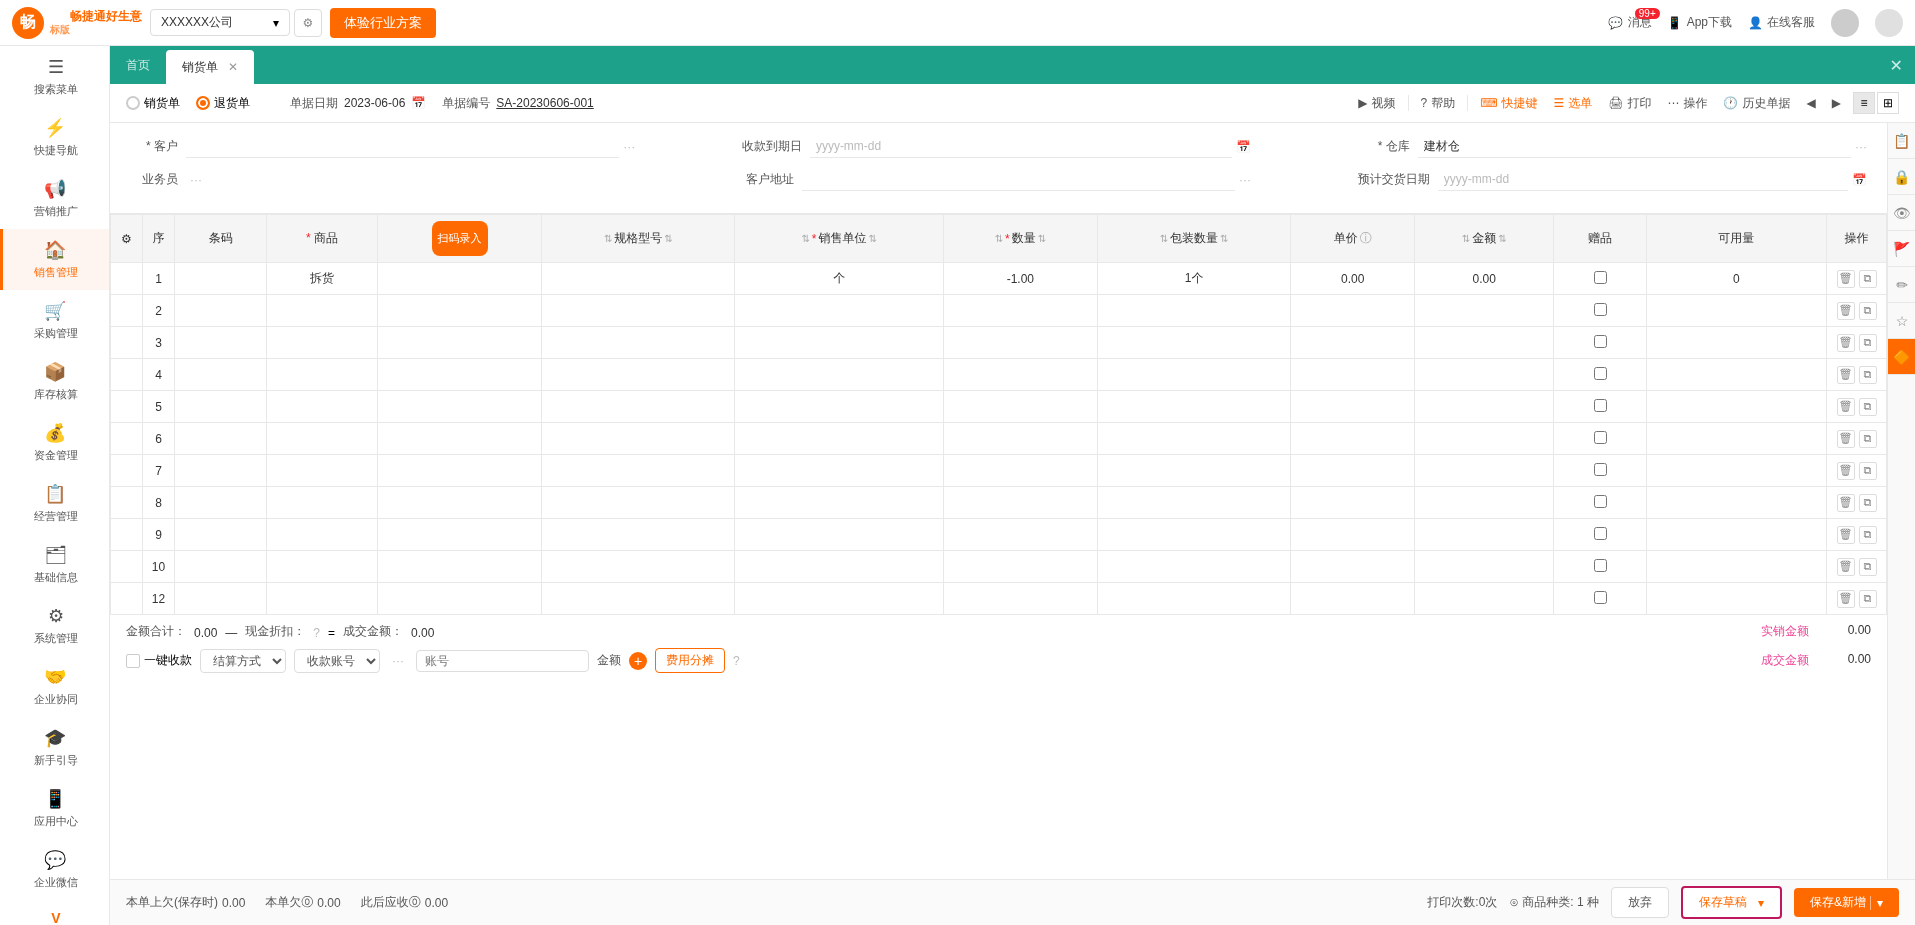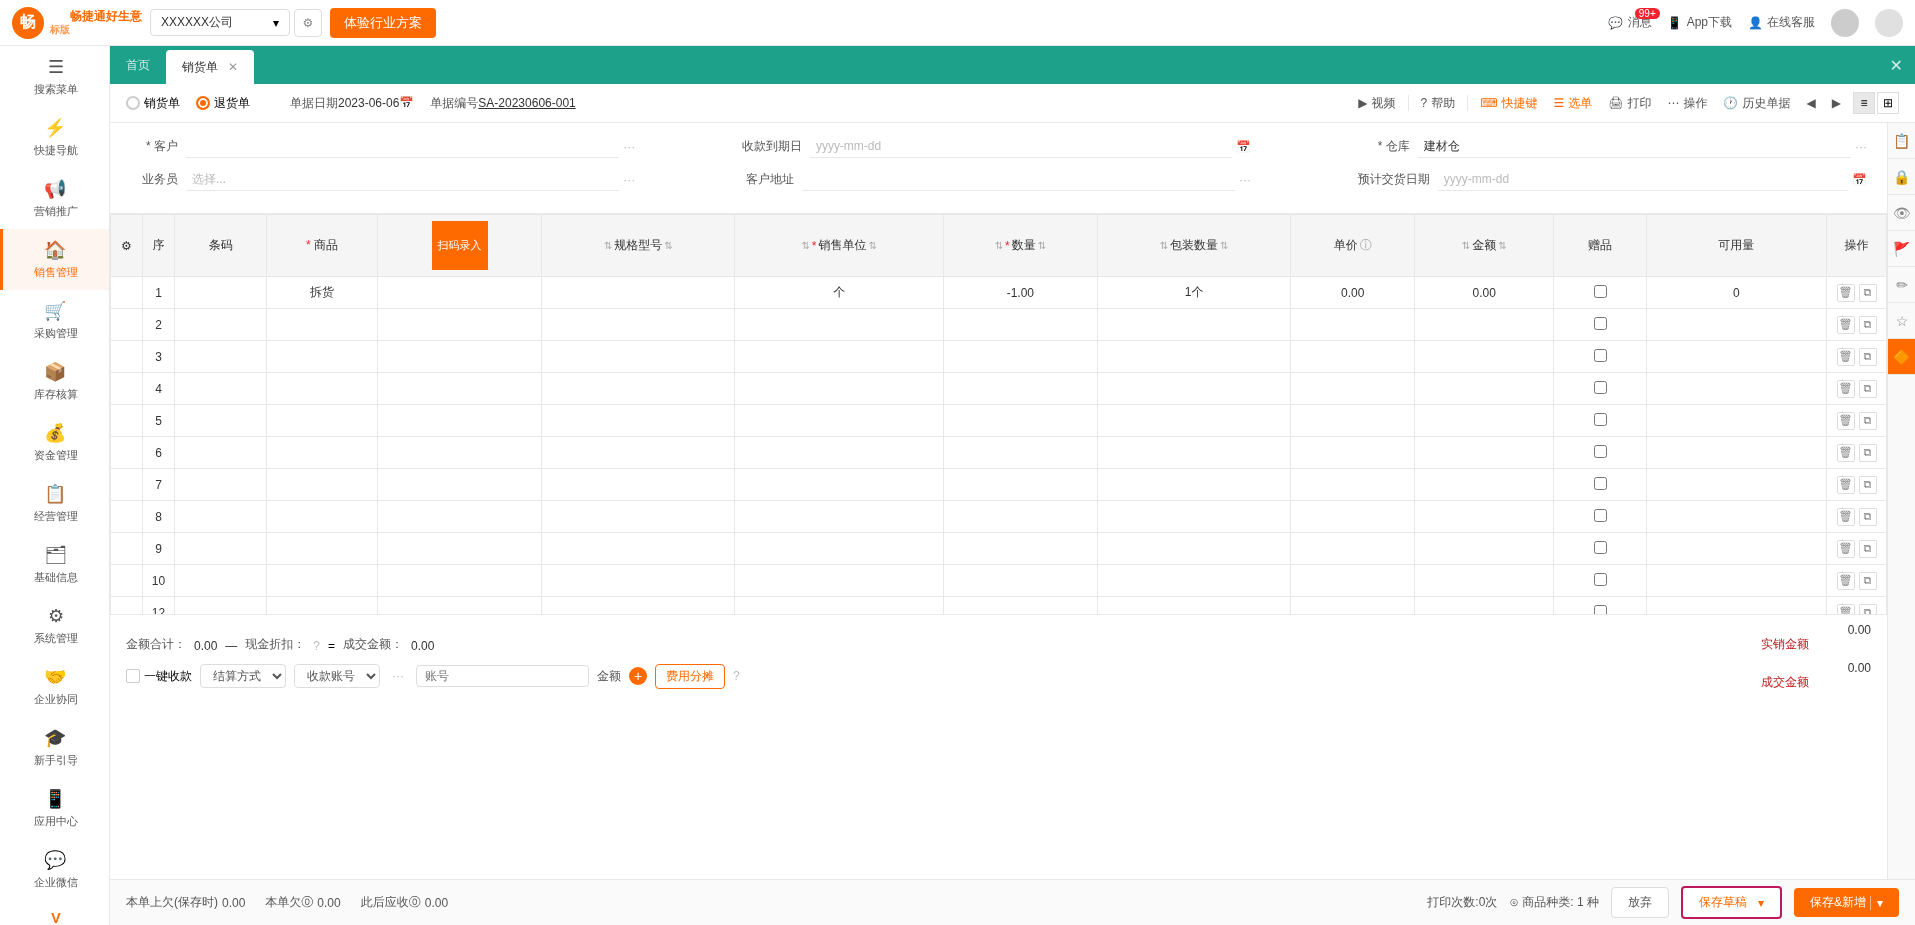--- a/index.html
+++ b/index.html
@@ -40,21 +40,21 @@
     
     .form-container { flex: 1; background: #fff; overflow-y: auto; display: flex; flex-direction: column; }
     
     
     .sub-tab-bar { display: flex; align-items: center; padding: 8px 16px; border-bottom: 1px solid #e8e8e8; gap: 20px; background: #fff; flex-shrink: 0; }
     .radio-group { display: flex; align-items: center; gap: 16px; }
     .radio-item { display: flex; align-items: center; gap: 4px; cursor: pointer; }
     .radio-circle { width: 14px; height: 14px; border-radius: 50%; border: 2px solid #ccc; }
     .radio-circle.checked { border-color: #ff6a00; background: #ff6a00; box-shadow: 0 0 0 2px #fff inset; }
     .doc-info { display: flex; align-items: center; gap: 16px; margin-left: 20px; }
-    .doc-info-item { display: flex; align-items: center; color: #555; }
+    .doc-info-item { display: flex; align-items: center; gap: 6px; color: #555; }
     .toolbar-right { margin-left: auto; display: flex; align-items: center; gap: 8px; }
     .toolbar-btn { display: flex; align-items: center; gap: 4px; color: #555; cursor: pointer; padding: 2px 4px; }
     .toolbar-btn.orange { color: #ff6a00; }
     .layout-btns { display: flex; gap: 2px; }
     .layout-btn { width: 22px; height: 22px; border: 1px solid #ddd; display: flex; align-items: center; justify-content: center; cursor: pointer; background: #fff; }
     .layout-btn.active { background: #e8e8e8; }
 
     
     .form-fields { padding: 12px 16px; border-bottom: 1px solid #e8e8e8; background: #fff; flex-shrink: 0; }
     .form-row { display: flex; align-items: center; margin-bottom: 10px; gap: 0; }
@@ -73,21 +73,21 @@
     .right-action-btn { width: 28px; height: 36px; display: flex; align-items: center; justify-content: center; cursor: pointer; color: #888; border-bottom: 1px solid #e8e8e8; font-size: 14px; }
     .right-action-btn.orange { background: #ff6a00; color: #fff; }
 
     
     .table-container { overflow: auto; flex: 1; }
     .data-table { width: 100%; border-collapse: collapse; font-size: 12px; }
     .data-table th { background: #f5f5f5; border: 1px solid #e8e8e8; padding: 6px 8px; color: #333; font-weight: normal; white-space: nowrap; text-align: center; position: sticky; top: 0; z-index: 1; }
     .data-table td { border: 1px solid #e8e8e8; padding: 4px 8px; color: #333; text-align: center; height: 32px; }
     .col-settings { width: 32px; }
     .col-no { width: 32px; }
-    .scan-btn { background: #ff6a00; color: #fff; border: none; border-radius: 0; padding: 17px 6px; cursor: pointer; font-size: 11px; }
+    .scan-btn { background: #ff6a00; color: #fff; border: none; border-radius: 8px; padding: 10px 6px; cursor: pointer; font-size: 11px; }
     .col-ops { width: 60px; }
     .ops-icons { display: flex; gap: 4px; justify-content: center; }
     .op-icon { width: 18px; height: 18px; border: 1px solid #ddd; display: flex; align-items: center; justify-content: center; cursor: pointer; background: #fff; border-radius: 2px; color: #888; font-size: 11px; }
     .red-text { color: #f5222d; }
     .th-with-icon { display: flex; align-items: center; justify-content: center; gap: 2px; }
     .sort-icon { color: #aaa; font-size: 10px; }
     .required-star { color: #f5222d; }
     .info-icon { color: #aaa; cursor: pointer; }
 
     
@@ -106,21 +106,21 @@
 
     
     .status-bar { background: #fafafa; border-top: 1px solid #e8e8e8; padding: 6px 16px; display: flex; align-items: center; gap: 20px; flex-shrink: 0; }
     .status-item { display: flex; align-items: center; gap: 4px; color: #555; }
     .status-actions { margin-left: auto; display: flex; align-items: center; gap: 12px; }
     .abandon-btn { border: 1px solid #ddd; background: #fff; color: #555; border-radius: 4px; padding: 6px 16px; cursor: pointer; }
     .save-draft-btn { border: 2px solid #be185d; background: #fff; color: #ff6a00; border-radius: 4px; padding: 6px 16px; cursor: pointer; display: flex; align-items: center; gap: 4px; }
     .save-new-btn { background: #ff6a00; color: #fff; border: none; border-radius: 4px; padding: 6px 16px; cursor: pointer; display: flex; align-items: center; gap: 4px; }
     .split-arrow { border-left: 1px solid rgba(255,255,255,0.5); padding-left: 6px; }
     .right-summary-item { display: flex; justify-content: flex-end; gap: 12px; }
-    .summary-label { color: #b91c1c; margin-top: 13px; }
+    .summary-label { color: #ec4899; }
     .summary-value { color: #333; min-width: 50px; text-align: right; }
 
     .separator { width: 1px; height: 16px; background: #e8e8e8; }
   </style>
 </head>
 <body>
 
 <div class="top-bar">
   <div class="brand">
     <div class="brand-icon">畅</div>
@@ -318,21 +318,20 @@
               <div class="form-field">
                 <span class="form-label">* 仓库</span>
                 <input class="form-input" type="text" value="建材仓" style="">
                 <span class="form-dots">···</span>
               </div>
             </div>
 
             <div class="form-row">
               <div class="form-field">
                 <span class="form-label">业务员</span>
-                <input class="form-input" type="text" placeholder="选择..." style="">
                 <span class="form-dots">···</span>
               </div>
               <div style="flex:0.2"></div>
               <div class="form-field">
                 <span class="form-label">客户地址</span>
                 <input class="form-input" type="text" value="" style="">
                 <span class="form-dots">···</span>
               </div>
               <div style="flex:0.2"></div>
               <div class="form-field">

